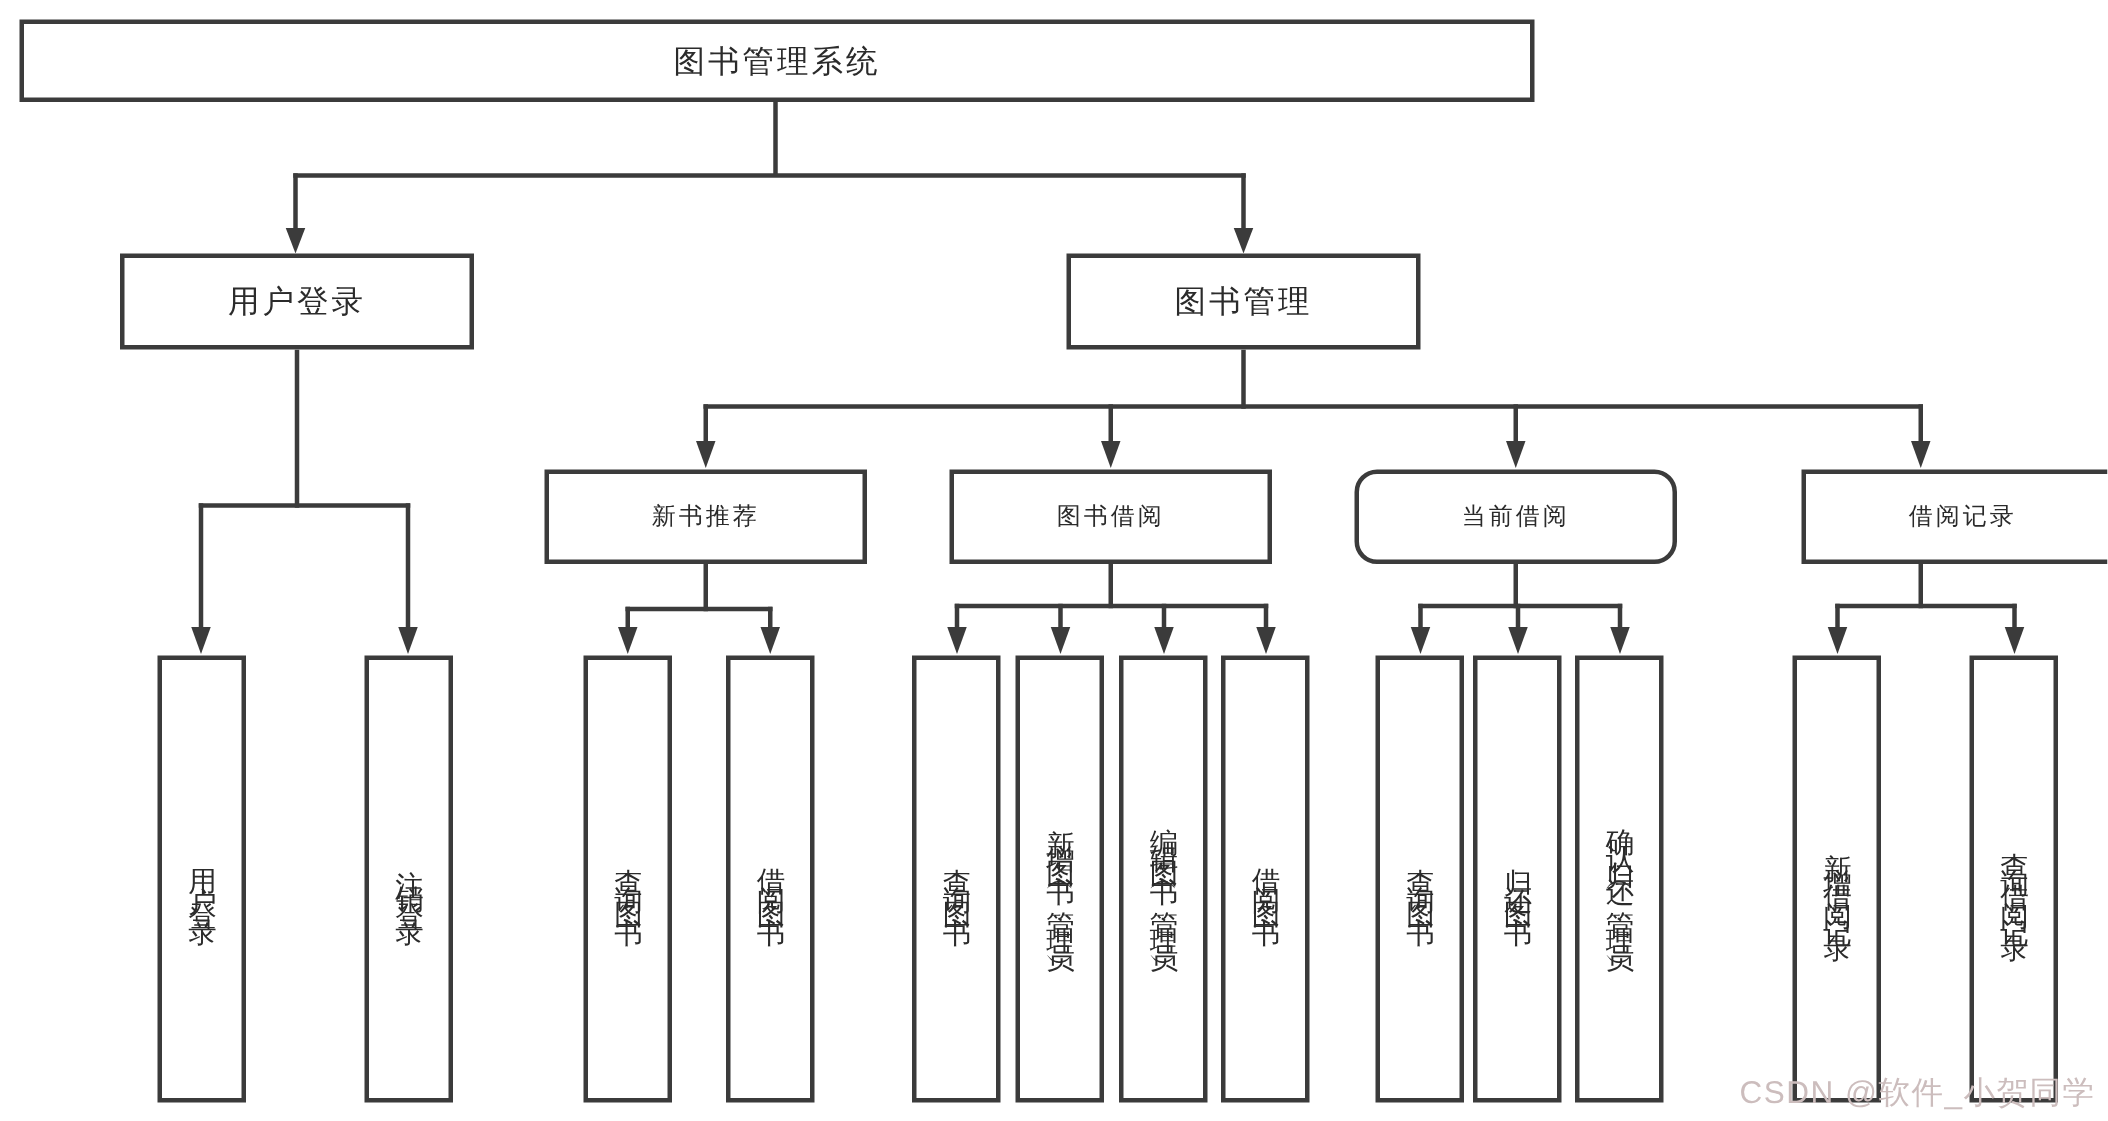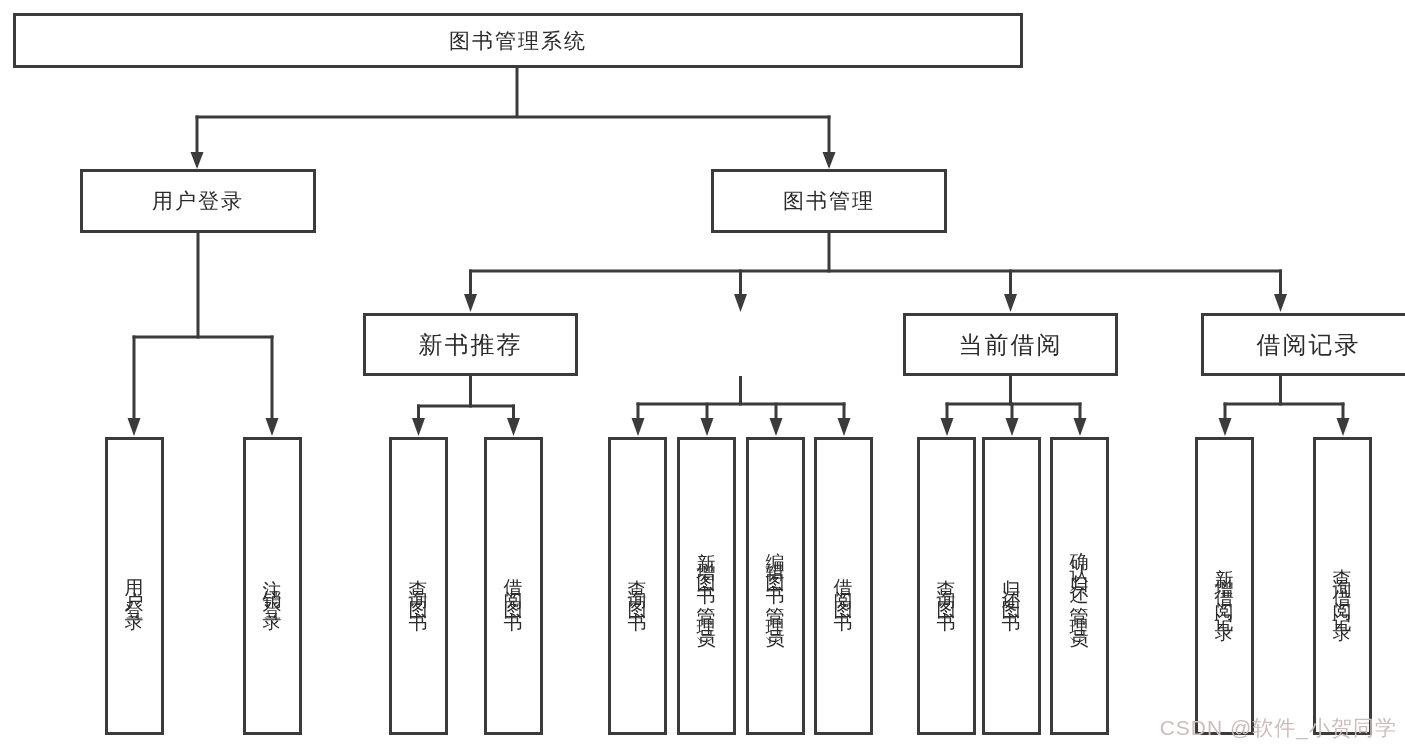--- a/index.html
+++ b/index.html
@@ -26,24 +26,24 @@
     border:3px solid var(--line);
     background:#fff;
     display:flex;align-items:center;justify-content:center;
     z-index:2;
     color:var(--text);
   }
   .node.root{left:13px;top:13px;width:1010px;height:55px;font-size:21px;letter-spacing:2px;}
   .node.lvl1{top:169px;width:236px;height:64px;font-size:21px;letter-spacing:2px;}
   .node.lvl1.pos-a{left:80px;}
   .node.lvl1.pos-b{left:711px;}
-  .node.lvl2{top:313px;width:215px;height:63px;font-size:24px;letter-spacing:2px;}
+  .node.lvl2{top:313px;width:215px;height:63px;font-size:16px;letter-spacing:2px;}
   .node.lvl2.pos-1{left:363px;}
   .node.lvl2.pos-2{left:633px;}
-  .node.lvl2.pos-3{left:903px;}
+  .node.lvl2.pos-3{left:903px;border-radius:15px;}
   .node.lvl2.pos-4{left:1201px;}
   .node.leaf{top:437px;width:59px;height:298px;}
   .node.leaf span{
     writing-mode:vertical-rl;
     text-orientation:mixed;
     font-size:19px;
     letter-spacing:11px;
     line-height:1;
     white-space:nowrap;
   }
@@ -129,20 +129,21 @@
     <line x1="1343" y1="402.5" x2="1343" y2="419"></line>
     <polygon points="1336.5,418 1349.5,418 1343,436"></polygon>
   </svg>
 
   <div class="node root">图书管理系统</div>
 
   <div class="node lvl1 pos-a">用户登录</div>
   <div class="node lvl1 pos-b">图书管理</div>
 
   <div class="node lvl2 pos-1">新书推荐</div>
+  <div class="node lvl2 pos-2">图书借阅</div>
   <div class="node lvl2 pos-3">当前借阅</div>
   <div class="node lvl2 pos-4">借阅记录</div>
 
   <div class="node leaf p1">
       <span>用户登录</span>
     </div>
   <div class="node leaf p2">
       <span>注销登录</span>
     </div>
 

